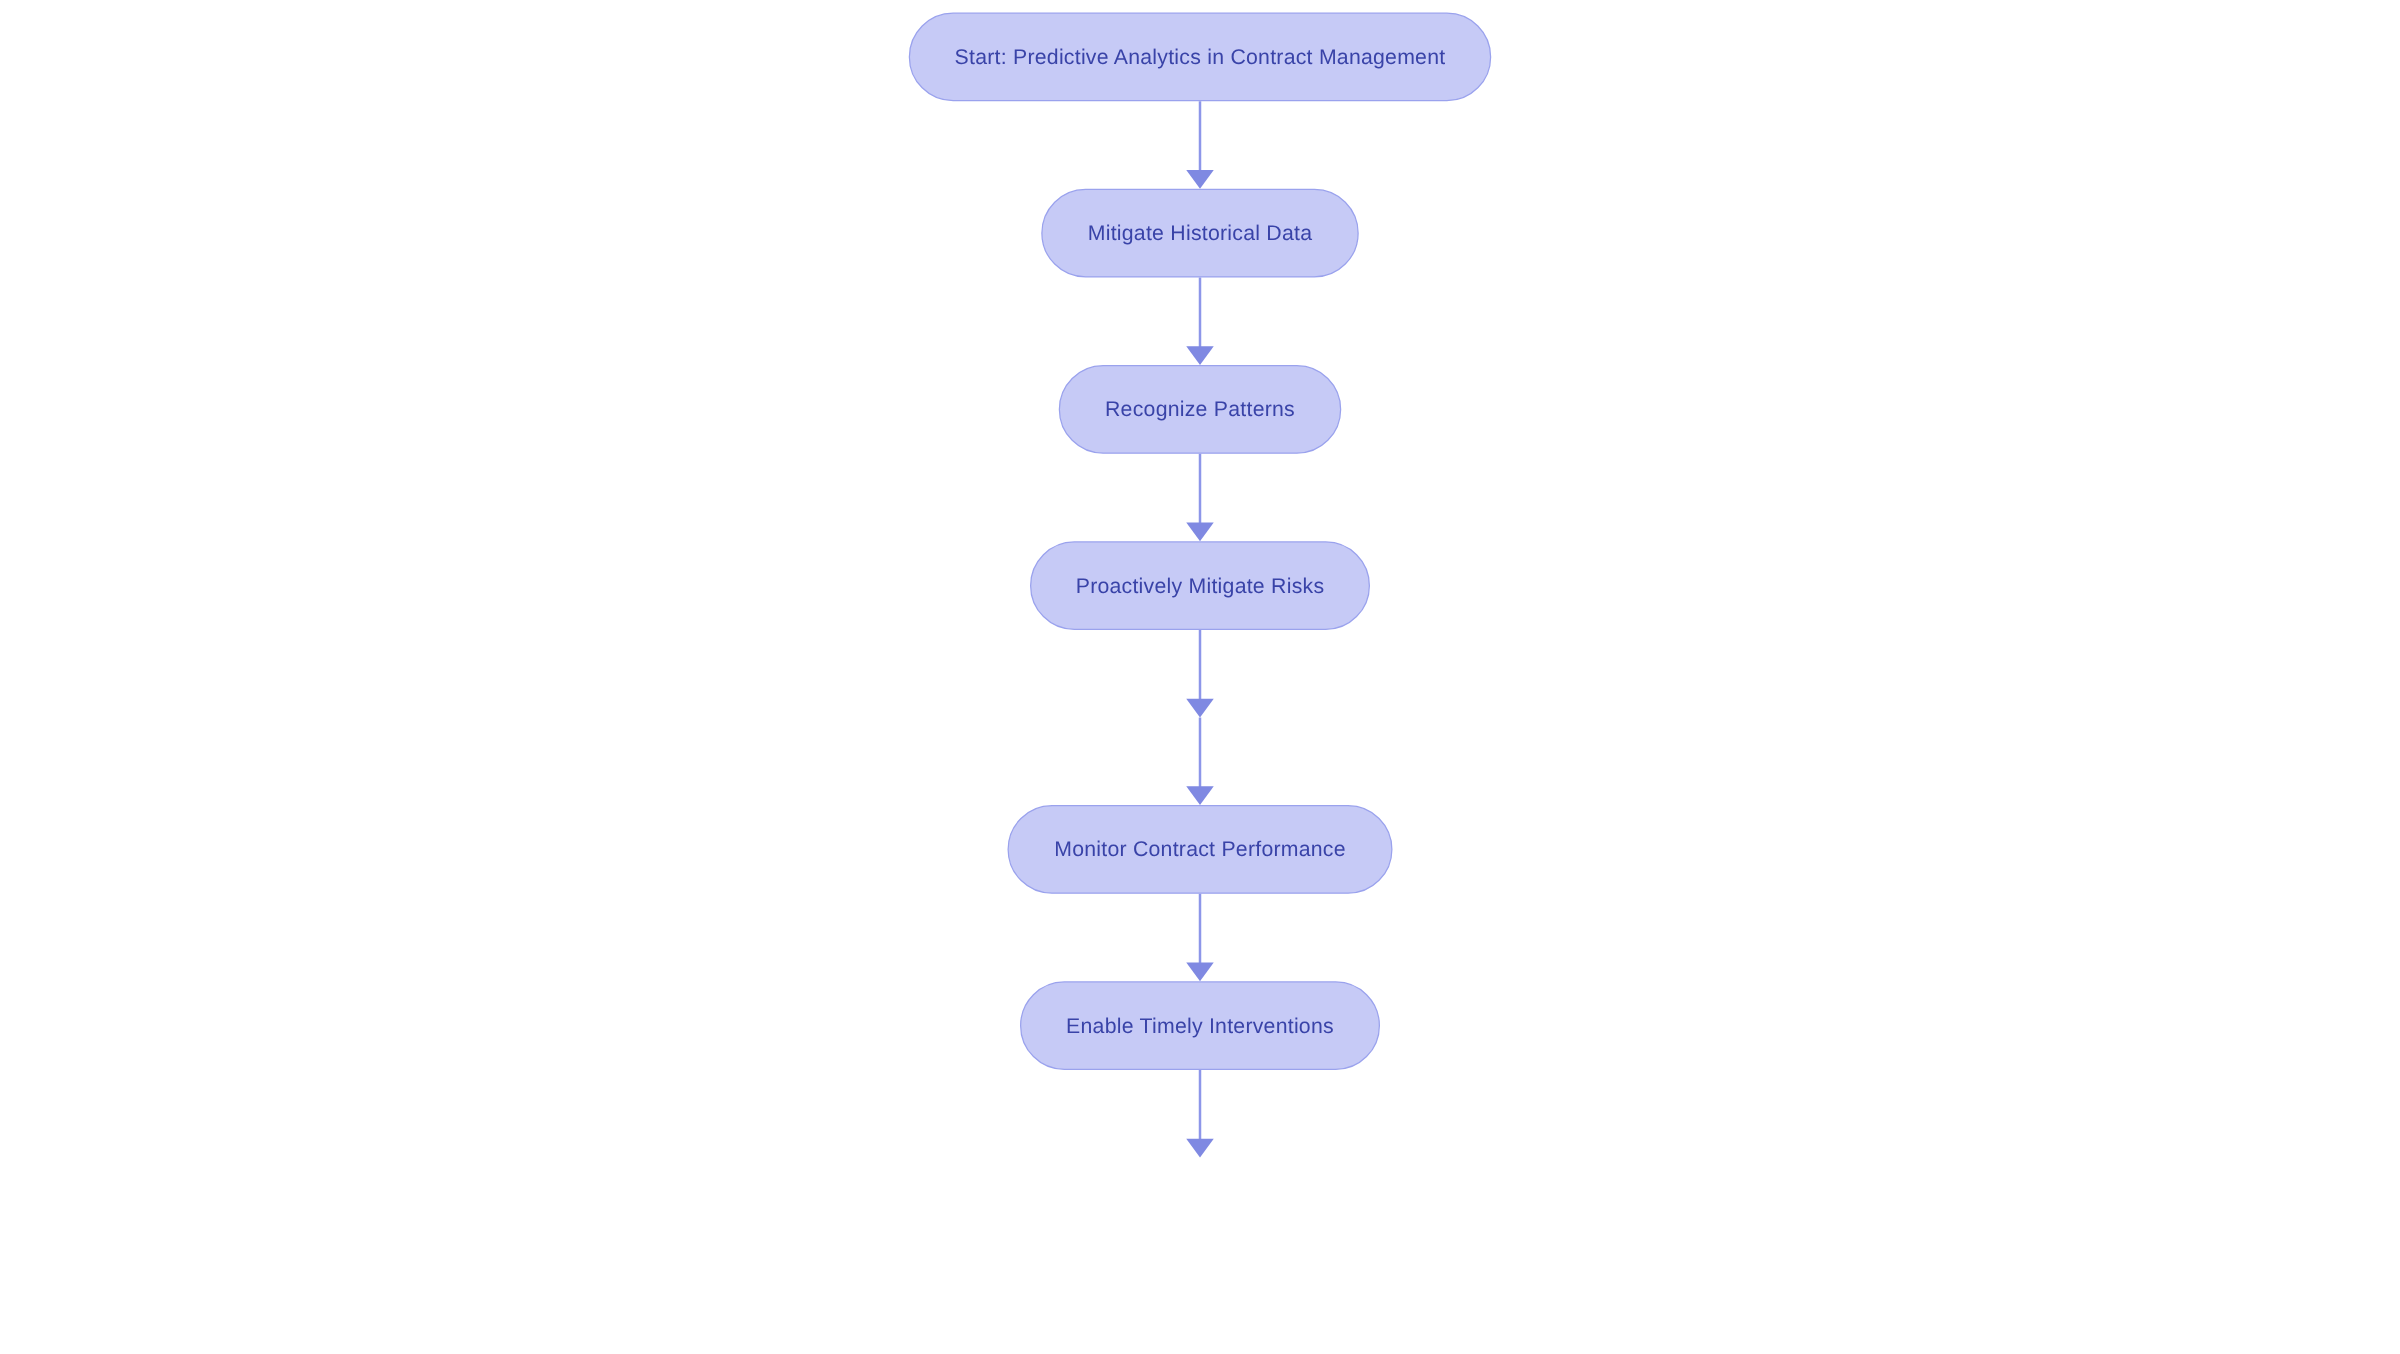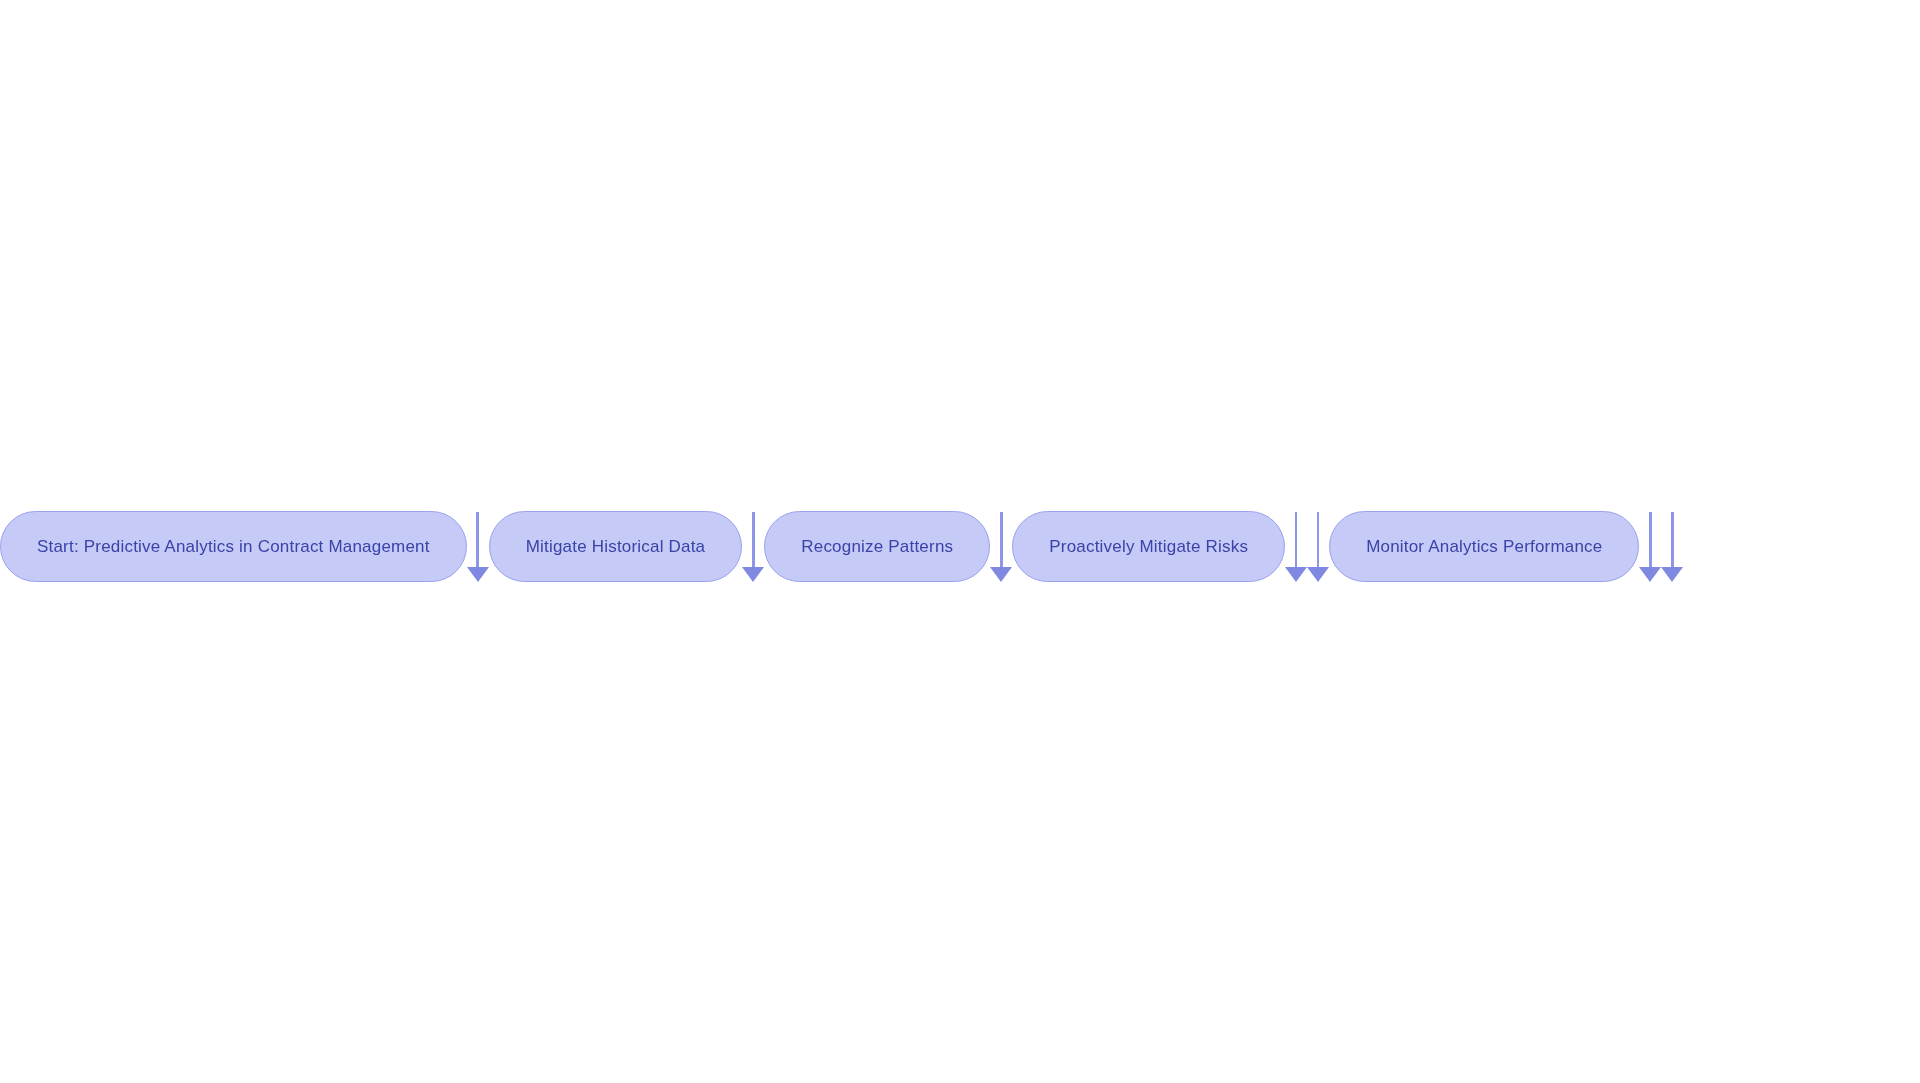--- a/index.html
+++ b/index.html
@@ -14,21 +14,21 @@
   html, body {
     background: var(--page-bg);
     font-family: "Liberation Sans", "DejaVu Sans", sans-serif;
   }
   .canvas {
     position: relative;
     width: 1920px;
     height: 1083px;
     background: var(--page-bg);
     display: flex;
-    flex-direction: row;
+    flex-direction: column;
     align-items: center;
     padding-top: 10px;
     overflow: hidden;
   }
   .flow-node {
     height: 71px;
     min-height: 71px;
     border-radius: 36px;
     background: var(--node-fill);
     border: 1.5px solid var(--node-border);
@@ -105,28 +105,31 @@
     <div class="arrow-head"></div>
   </div>
 
 
   <div class="flow-arrow">
     <div class="arrow-line"></div>
     <div class="arrow-head"></div>
   </div>
 
   <div class="flow-node">
-    <span>Monitor Analytics Performance</span>
+    <span>Monitor Contract Performance</span>
   </div>
 
   <div class="flow-arrow">
     <div class="arrow-line"></div>
     <div class="arrow-head"></div>
   </div>
 
+  <div class="flow-node">
+    <span>Enable Timely Interventions</span>
+  </div>
 
   <div class="flow-arrow">
     <div class="arrow-line"></div>
     <div class="arrow-head"></div>
   </div>
 
 
 </div>
 
 </body></html>

